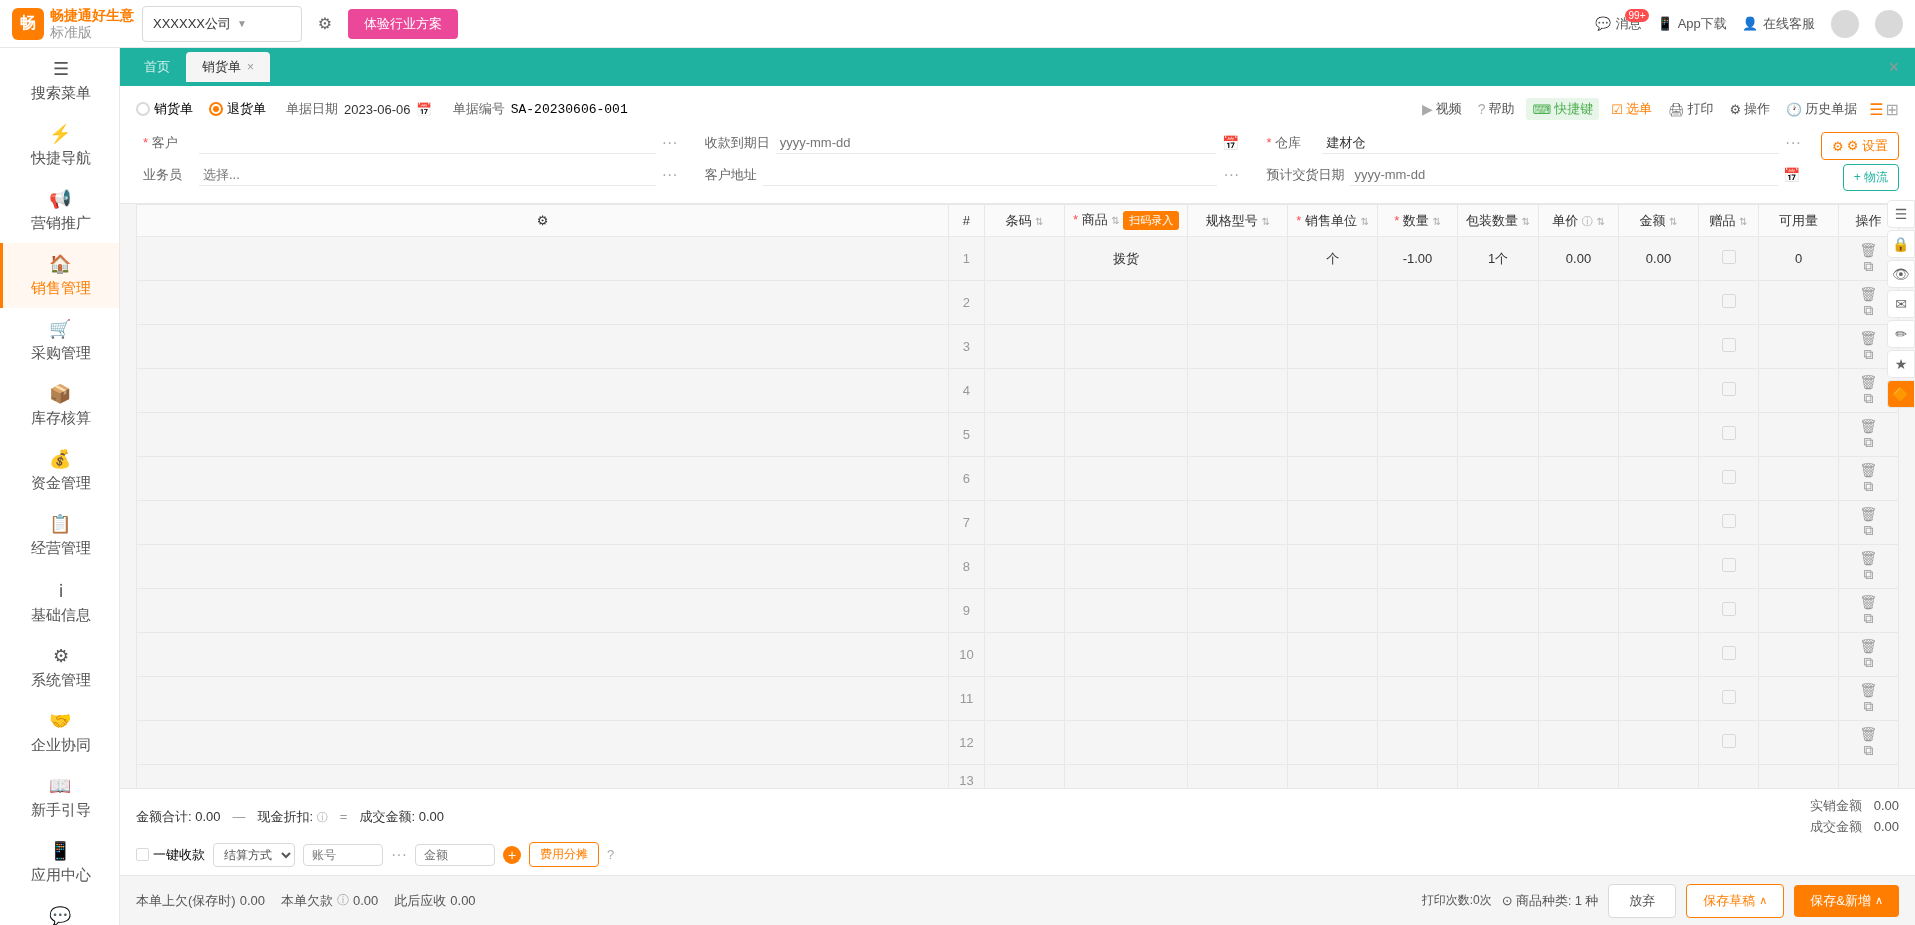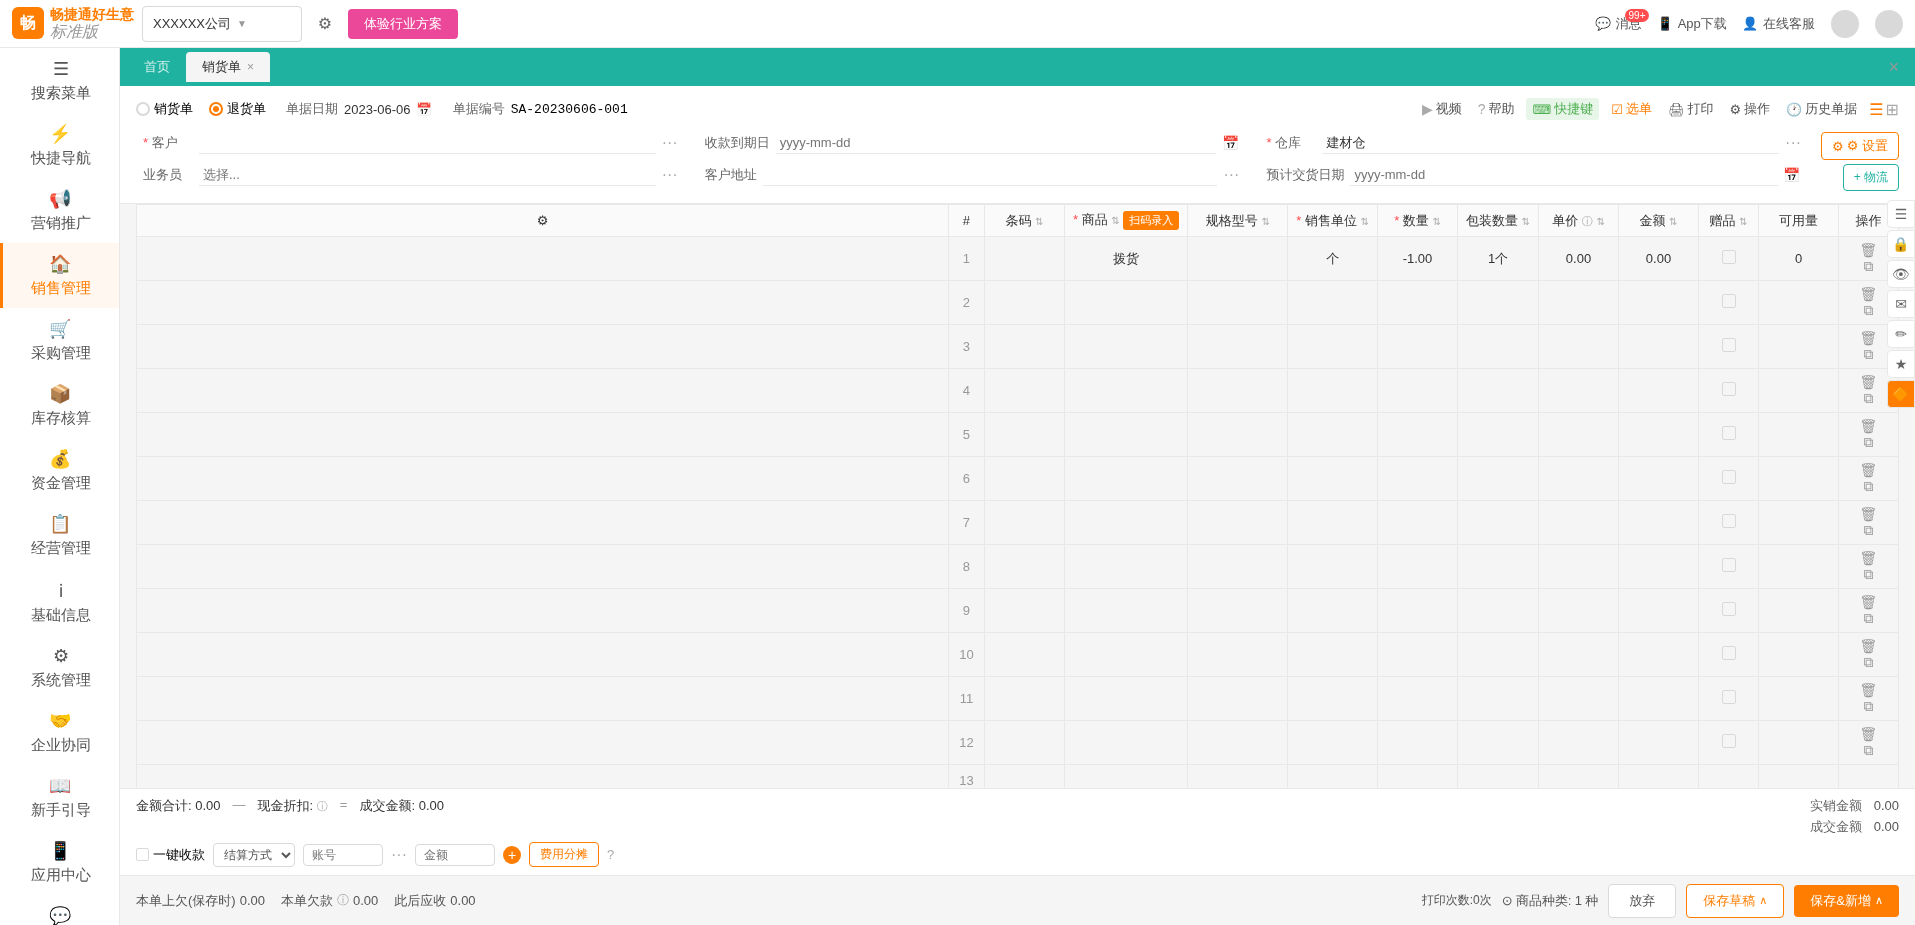--- a/index.html
+++ b/index.html
@@ -32,21 +32,21 @@
       color: white;
       font-size: 16px;
       font-weight: bold;
     }
     .logo-text {
       display: flex;
       flex-direction: column;
       line-height: 1.2;
     }
     .logo-text .main { color: #ff7d00; font-size: 14px; font-weight: bold; }
-    .logo-text .sub { color: #999; font-size: 16px; font-style: italic; }
+    .logo-text .sub { color: #999; font-size: 14px; }
     .company-selector {
       display: flex;
       align-items: center;
       border: 1px solid #d9d9d9;
       border-radius: 4px;
       padding: 8px 10px;
       gap: 6px;
       cursor: pointer;
       background: #fff;
       min-width: 160px;
@@ -358,21 +358,21 @@
     .th-info { color: #aaa; font-size: 11px; cursor: pointer; }
 
     
     .footer-area {
       background: #fff;
       border-top: 1px solid #e8e8e8;
       padding: 8px 16px;
     }
     .footer-top {
       display: flex;
-      align-items: flex-start;
+      align-items: center;
       gap: 12px;
       margin-bottom: 6px;
     }
     .footer-sum { color: #333; }
     .footer-sum .val { color: #333; font-weight: 500; }
     .minus-icon { color: #999; }
     .equals-icon { color: #999; }
     .footer-bottom {
       display: flex;
       align-items: center;

